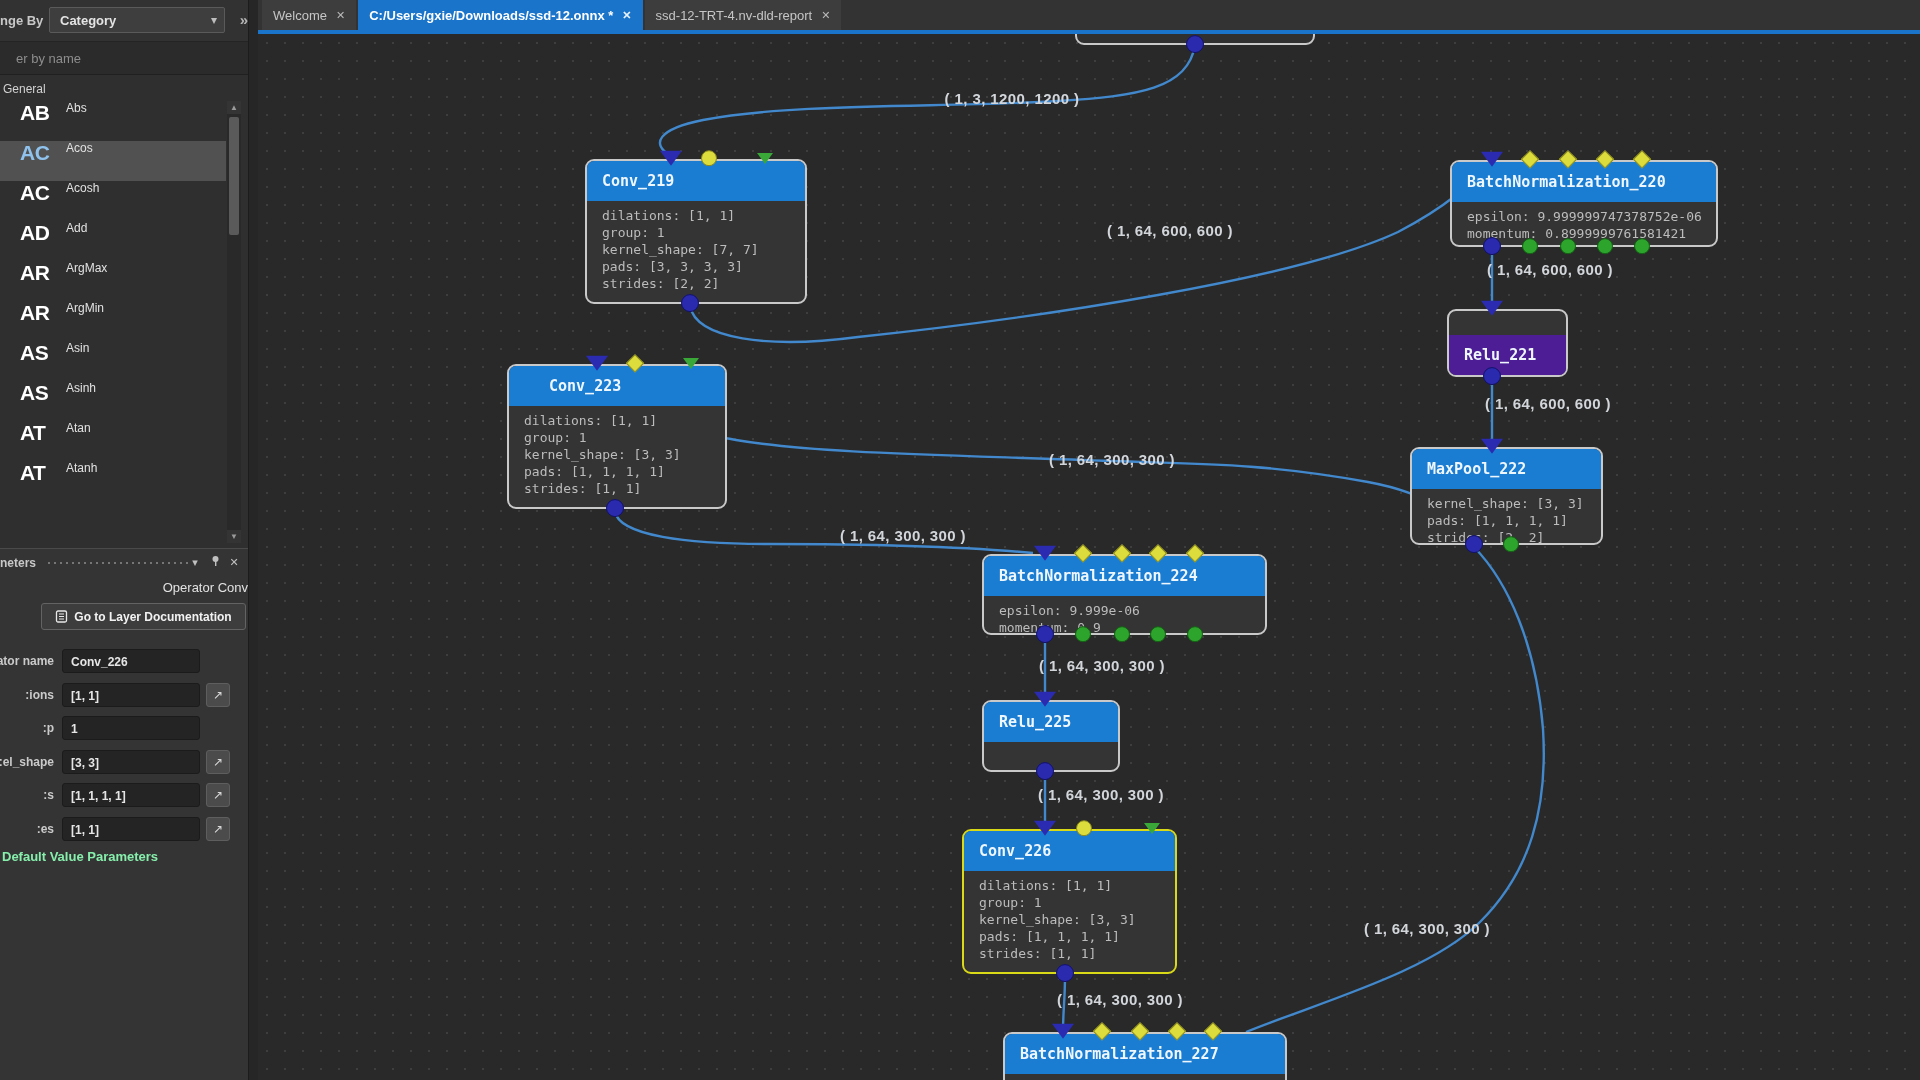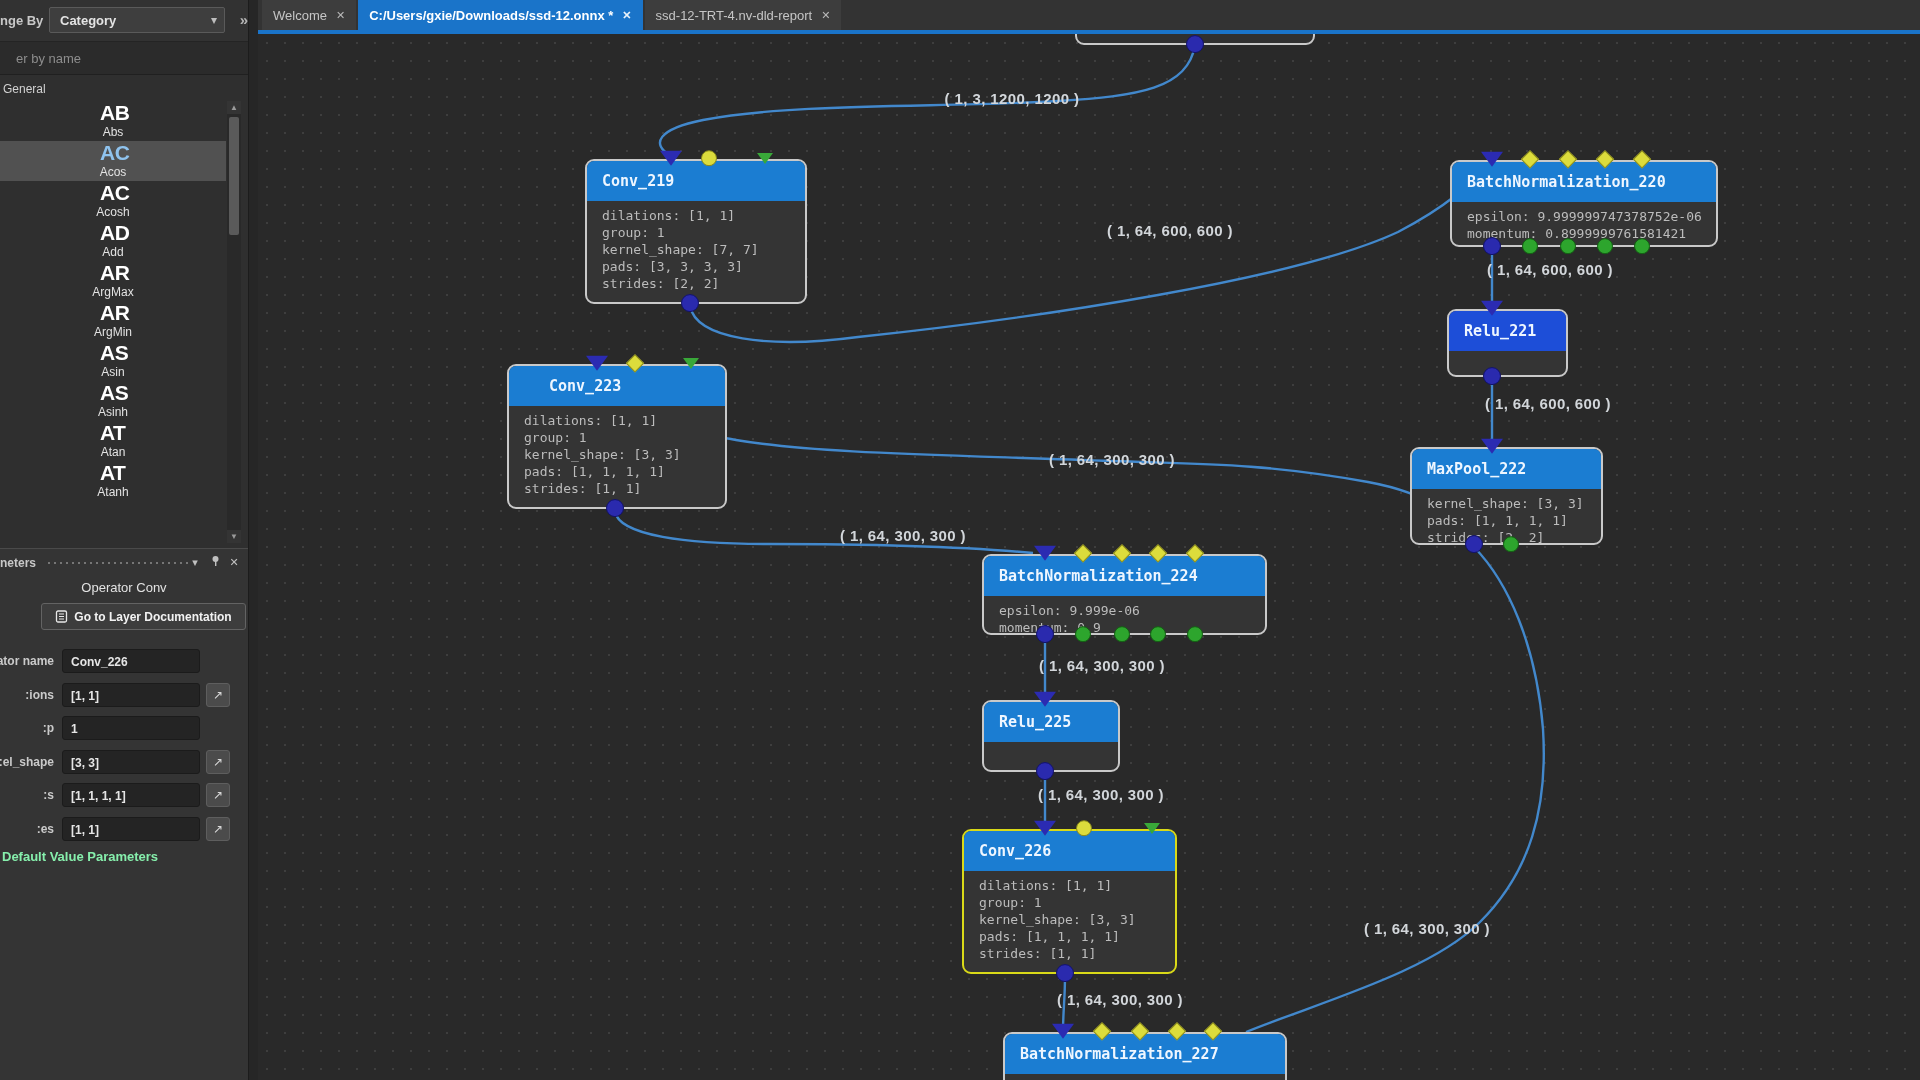--- a/index.html
+++ b/index.html
@@ -12,36 +12,36 @@
   .dropdown{position:absolute;left:49px;top:7px;width:176px;height:26px;background:#3e3e3e;border:1px solid #5a5a5a;
             border-radius:2px;display:flex;align-items:center;box-sizing:border-box;}
   .dropdown .dd-text{font-size:13px;font-weight:bold;color:#e4e4e4;padding-left:10px;flex:1;}
   .dropdown .caret{color:#bdbdbd;font-size:12px;padding-right:7px;}
   .chevrons{position:absolute;right:0px;top:11px;color:#b5b5b5;font-size:15px;font-weight:bold;}
   .filter-input{position:absolute;top:42px;left:0;width:248px;height:33px;background:#2b2b2b;border:none;
             border-bottom:1px solid #202020;color:#cfcfcf;font-size:13px;padding-left:16px;box-sizing:border-box;outline:none;}
   .filter-input::placeholder{color:#8d8d8d;}
   .section-hdr{position:absolute;top:82px;left:3px;font-size:12px;color:#d2d2d2;}
   .op-list{position:absolute;top:101px;left:0;width:226px;height:442px;overflow:hidden;}
-  .op-item{height:40px;display:flex;align-items:center;cursor:default;flex-direction:column;}
+  .op-item{height:40px;display:flex;cursor:default;}
   .op-item.selected{background:#515151;}
   .op-badge{width:46px;margin-left:20px;font-size:21px;font-weight:bold;color:#ffffff;letter-spacing:-0.5px;}
   .op-item.selected .op-badge{color:#8fc3ee;}
   .op-label{font-size:12px;color:#e2e2e2;}
   .vscroll{position:absolute;left:227px;top:101px;width:14px;height:442px;background:#292929;}
   .vs-arrow{position:absolute;left:0;width:14px;height:13px;color:#9a9a9a;font-size:8px;text-align:center;line-height:13px;background:#343434;}
   .vs-thumb{position:absolute;left:2px;width:10px;top:16px;height:118px;background:#5a5a5a;border-radius:2px;}
   
   .params{position:absolute;top:548px;left:0;width:248px;height:532px;background:#343434;border-top:1px solid #4a4a4a;}
   .p-titlebar{position:absolute;top:0;left:0;right:0;height:26px;}
   .p-title{position:absolute;left:0;top:7px;font-size:12px;font-weight:bold;color:#c8c8c8;}
   .p-dots{position:absolute;left:46px;right:60px;top:11px;height:6px;
           background-image:radial-gradient(#767676 1px,transparent 1.2px);background-size:6px 6px;}
   .p-icon{position:absolute;top:6px;width:14px;height:14px;color:#c0c0c0;font-size:11px;text-align:center;line-height:14px;}
-  .p-sub{position:absolute;top:31px;left:0;width:100%;text-align:center;font-size:13px;color:#e2e2e2;}
+  .p-sub{position:absolute;top:31px;left:0;width:100%;text-align:right;font-size:13px;color:#e2e2e2;}
   .doc-btn{position:absolute;top:54px;left:41px;width:205px;height:27px;background:#3d3d3d;border:1px solid #636363;
            border-radius:3px;color:#f2f2f2;font-size:12px;font-weight:bold;display:flex;align-items:center;
            justify-content:center;gap:6px;box-sizing:border-box;}
   .field-row{position:absolute;left:0;width:248px;height:25px;}
   .field-label{position:absolute;left:0;width:54px;top:5px;font-size:12px;font-weight:bold;color:#cacaca;text-align:right;white-space:nowrap;direction:rtl;overflow:hidden;}
   .field-box{position:absolute;left:62px;width:138px;height:24px;background:#242424;border:1px solid #1b1b1b;border-radius:3px;
              color:#e6e6e6;font-size:12px;font-weight:bold;line-height:24px;padding-left:8px;box-sizing:border-box;}
   .field-btn{position:absolute;left:206px;width:24px;height:24px;background:#4b4b4b;border:1px solid #5e5e5e;border-radius:3px;
              color:#d8d8d8;font-size:12px;text-align:center;line-height:22px;box-sizing:border-box;}
   .default-hdr{position:absolute;top:300px;left:2px;font-size:13px;font-weight:bold;color:#86efac;}
@@ -284,21 +284,21 @@
       <div class="port" style="left: 1310px; top: 213px; transform: translate(-50%, -55%);">
         <div class="p-circ green"></div>
       </div>
       <div class="port" style="left: 1347px; top: 213px; transform: translate(-50%, -55%);">
         <div class="p-circ green"></div>
       </div>
       <div class="port" style="left: 1384px; top: 213px; transform: translate(-50%, -55%);">
         <div class="p-circ green"></div>
       </div>
       <div class="node" style="left: 1189px; top: 275px; width: 121px; height: 68px;">
-        <div class="node-header" style="background: #1d4ed8;">
+        <div class="node-header" style="background: #4c1d95; margin-top: 24px;">
           <span class="node-title">Relu_221</span>
         </div>
         <div class="node-body"></div>
       </div>
       <div class="port" style="left: 1234px; top: 275px; transform: translate(-50%, -55%);">
         <div class="p-tri"></div>
       </div>
       <div class="port" style="left: 1234px; top: 343px; transform: translate(-50%, -55%);">
         <div class="p-circ navy"></div>
       </div>

